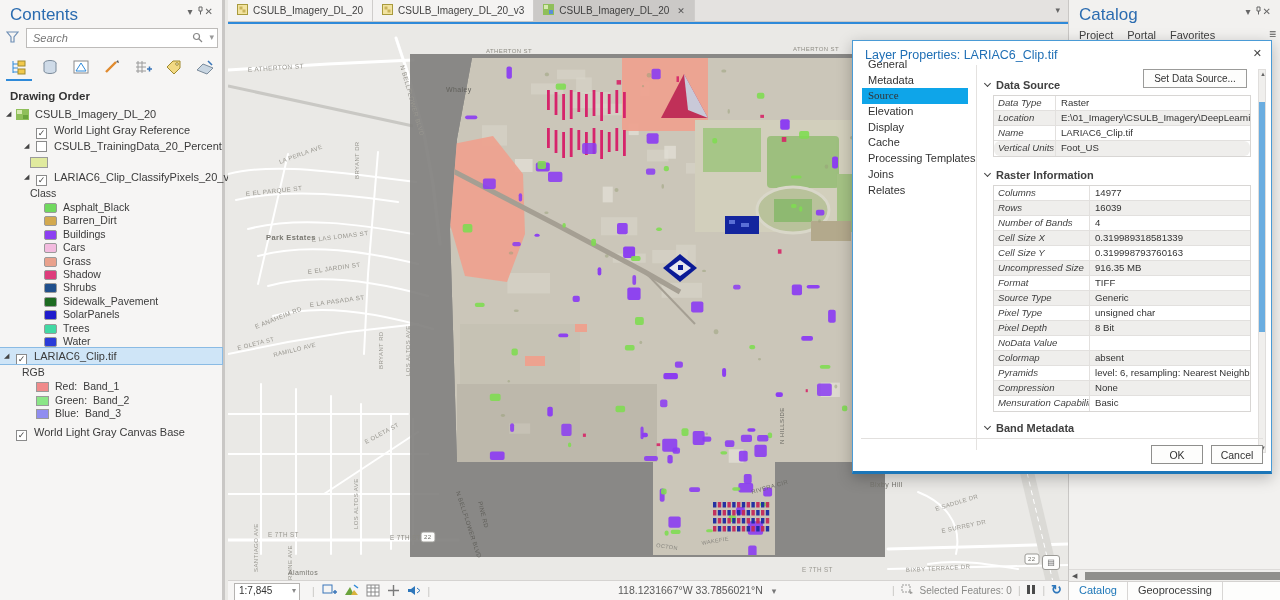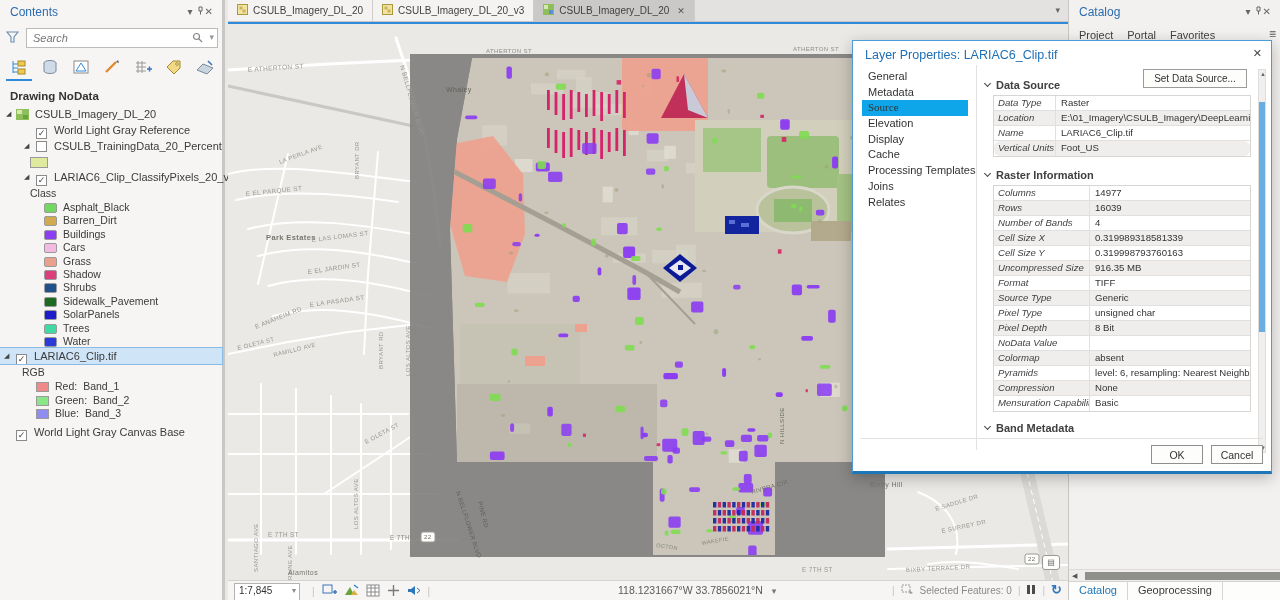--- a/index.html
+++ b/index.html
@@ -5,21 +5,21 @@
   * { margin:0; padding:0; box-sizing:border-box; }
   html,body { width:1280px; height:600px; overflow:hidden; background:#e9e8e5;
               font-family:"Liberation Sans", sans-serif; font-size:11px; color:#3b3b3b; }
   .abs { position:absolute; }
   #app { position:relative; width:1280px; height:600px; }
 
   
   #contents-panel { left:0; top:0; width:225px; height:600px; background:#f6f5f4;
                     border-right:3px solid #c9c7c5; }
   .panel-title-row { position:absolute; left:0; top:0; right:0; height:24px; padding:5px 6px 0 10px; }
-  .panel-title { color:#2b6cb0; font-size:12px; }
+  .panel-title { color:#2b6cb0; font-size:17px; }
   .panel-title-icons { position:absolute; right:6px; top:6px; color:#666; font-size:10px; letter-spacing:3px; }
   .panel-title-icons span { cursor:pointer; }
   #contents-search-row { position:absolute; left:6px; top:28px; width:213px; height:20px; }
   #funnel { position:absolute; left:0; top:3px; }
   #contents-search { position:absolute; left:20px; top:0; width:192px; height:20px; border:1px solid #bdbbb9;
                      background:#fff; font-style:italic; color:#8a8a8a; font-size:11px; padding:0 22px 0 6px;
                      font-family:"Liberation Sans",sans-serif; }
   #search-mag { position:absolute; right:16px; top:4px; }
   #search-dash { position:absolute; right:5px; top:4px; color:#999; font-size:9px; }
   #contents-toolbar { position:absolute; left:8px; top:56px; height:26px; display:flex; gap:9px; }
@@ -76,21 +76,21 @@
   #dock-tabs { position:absolute; left:0; bottom:0; width:212px; height:19px; background:#fdfdfc; border-top:1px solid #d4d2d0;
                display:flex; font-size:11px; }
   #dock-tabs .dtab { padding:2px 10px 0 10px; border-right:1px solid #d8d6d4; cursor:pointer; color:#3b3b3b; }
   #dock-tabs .dtab.active { color:#1c76b8; }
 
   
   #dialog { left:852px; top:40px; width:420px; height:434px; background:#fff; z-index:20;
             border:1px solid #4a9bd6; border-bottom:3px solid #1c76b8; box-shadow:0 4px 14px rgba(0,0,0,.25); }
   #dialog-title { position:absolute; left:12px; top:7px; font-size:12.5px; color:#1f6fb5; }
   #dialog-close { position:absolute; right:9px; top:6px; color:#444; font-size:11px; cursor:pointer; }
-  #dialog-nav { position:absolute; left:9px; top:28px; width:106px; }
+  #dialog-nav { position:absolute; left:9px; top:16px; width:106px; }
   .nav-item { height:15.7px; line-height:15.7px; padding-left:6px; font-size:11px; color:#333; cursor:pointer; white-space:nowrap; }
   .nav-item.selected { background:#0ea5e9;font-family:Liberation Serif, serif; }
   #dialog-content { position:absolute; left:123px; top:24px; width:281px; height:385px; border-left:1px solid #e4e2e0; padding-left:6px; }
   #set-ds-btn { position:absolute; right:10px; top:4px; width:104px; height:19px; background:#fdfdfc; border:1px solid #9b9b99;
                 font-size:10px; color:#333; text-align:center; line-height:17px; cursor:pointer; }
   .sect-header { display:flex; align-items:center; gap:6px; font-weight:bold; font-size:11px; color:#404040; margin:6px 0 4px 2px; }
   .chev { width:5px; height:5px; border-left:1.4px solid #444; border-bottom:1.4px solid #444; transform:rotate(-45deg); margin-top:-3px; }
   .prop-table { border:1px solid #d8d6d4; margin-left:10px; width:258px; }
   .prop-row { display:flex; min-height:15px; border-bottom:1px solid #e2e0de; }
   .prop-row:last-child { border-bottom:none;border-radius:6px; }
@@ -158,21 +158,21 @@
           </svg></span>
       <span class="ctb-icon"><svg width="20" height="18">
             <polygon points="3,9 9,3 16,3 16,10 10,16" fill="#f2d983" stroke="#a08a2e"></polygon>
             <circle cx="13" cy="6" r="1.3" fill="#fff" stroke="#a08a2e"></circle>
           </svg></span>
       <span class="ctb-icon"><svg width="20" height="18">
             <polygon points="2,12 8,6 18,10 12,16" fill="#c9d6e2" stroke="#7a8a9a"></polygon>
             <path d="M13,3 l4,4" stroke="#3a76b9" stroke-width="1.6"></path>
           </svg></span>
     </div>
-    <div id="drawing-order-label">Drawing NoData</div>
+    <div id="drawing-order-label">Drawing Order</div>
 
     <div class="tree">
       <div class="trow">
         <span class="exp" style="left:6px">◢</span>
         <span class="layer-icon" style="margin-left:16px"><svg width="13" height="11">
               <rect width="13" height="11" fill="#8fbf5a"></rect>
               <rect x="1" y="1" width="5" height="4" fill="#d6e8b0"></rect>
               <rect x="7" y="6" width="5" height="4" fill="#6aa33c"></rect>
             </svg></span>
         <span style="margin-left:3px">CSULB_Imagery_DL_20</span>

